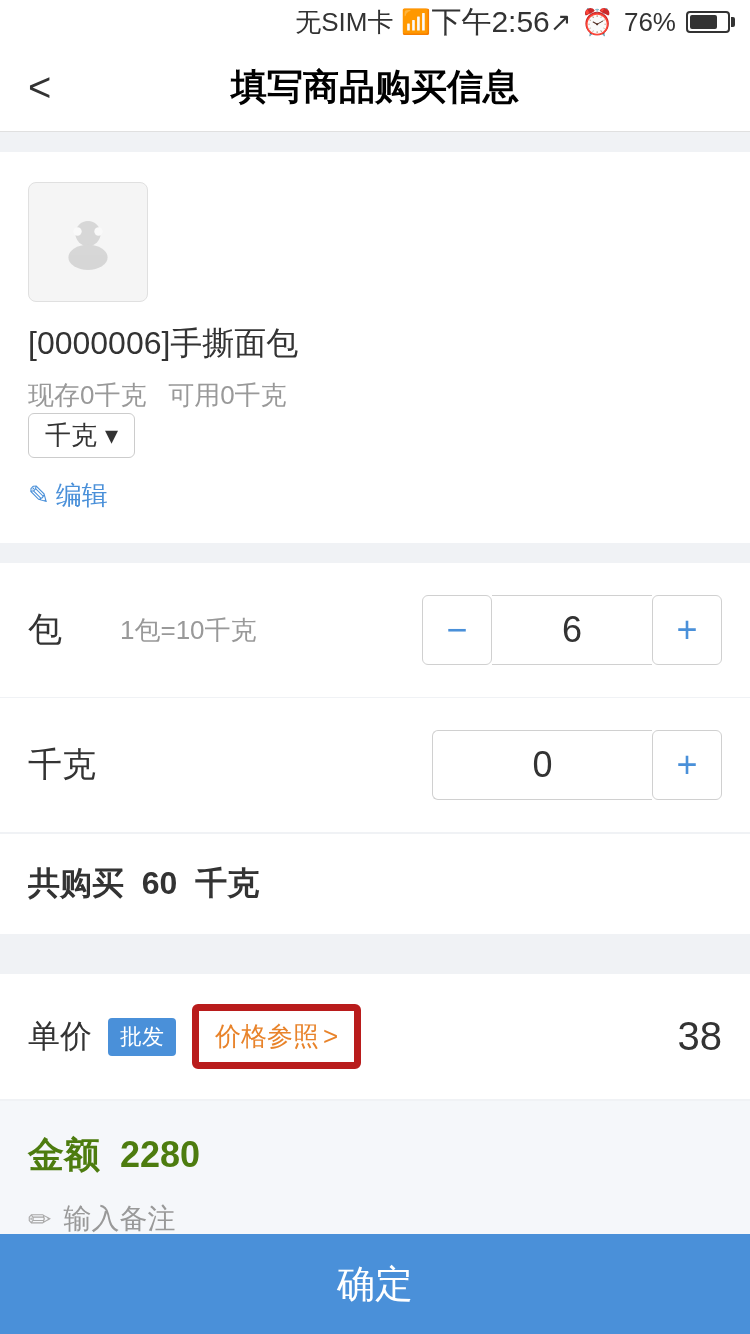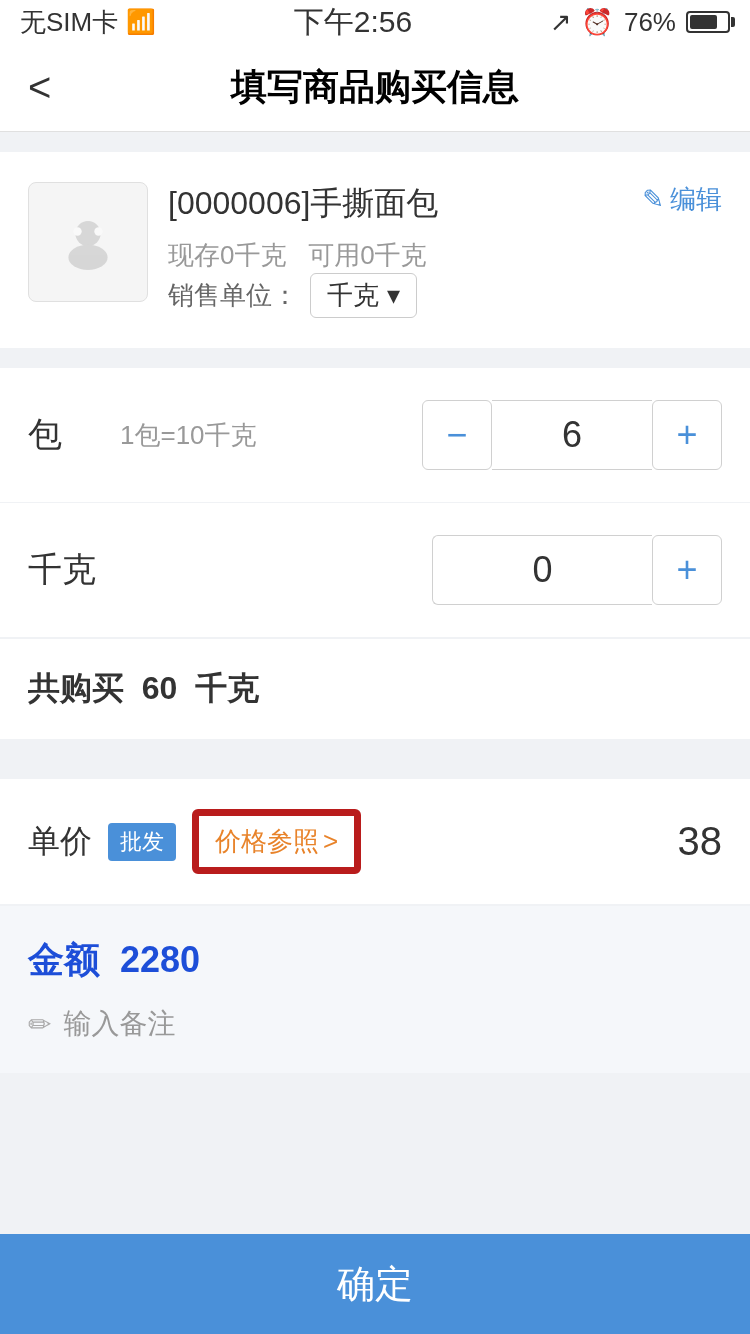--- a/index.html
+++ b/index.html
@@ -12,21 +12,21 @@
       font-size: 32px;
       color: #333;
     }
 
     
     .status-bar {
       height: 44px;
       background: #fff;
       display: flex;
       align-items: center;
-      justify-content: space-between;
+      justify-content: flex-end;
       padding: 0 20px;
       font-size: 26px;
       color: #333;
     }
     .status-bar-left {
       display: flex;
       align-items: center;
       gap: 8px;
     }
     .status-bar-center {
@@ -93,20 +93,21 @@
     }
 
     
     .product-card {
       background: #fff;
       padding: 30px 28px;
       margin-top: 20px;
       display: flex;
       align-items: flex-start;
       gap: 20px;
+      flex-direction: column;
     }
     .product-image {
       width: 120px;
       height: 120px;
       background: #f5f5f5;
       border: 1px solid #e0e0e0;
       border-radius: 8px;
       display: flex;
       align-items: center;
       justify-content: center;
@@ -294,21 +295,21 @@
     }
 
     
     .amount-section {
       background: #f5f7fa;
       padding: 30px 28px;
       margin-top: 2px;
     }
     .amount-row {
       font-size: 36px;
-      color: #1d4ed8;
+      color: #4d7c0f;
       font-weight: 500;
       margin-bottom: 20px;
     }
     .amount-row span {
       font-weight: 700;
     }
     .note-row {
       display: flex;
       align-items: center;
       gap: 12px;
@@ -380,21 +381,20 @@
   </div>
   <div class="product-info">
     <div class="product-name">
       <span>[0000006]</span><span>手撕面包</span>
     </div>
     <div class="product-stock">
       <span>现存0千克</span>&nbsp;&nbsp;
       <span>可用0千克</span>
     </div>
     <div class="product-unit-row">
-      <span>销售单位：</span>
       <div class="unit-selector">
         <span>千克</span>
         <span>▾</span>
       </div>
     </div>
   </div>
   <div class="product-actions">
     <div class="edit-btn">
       <span>✎</span>
       <span>编辑</span>

